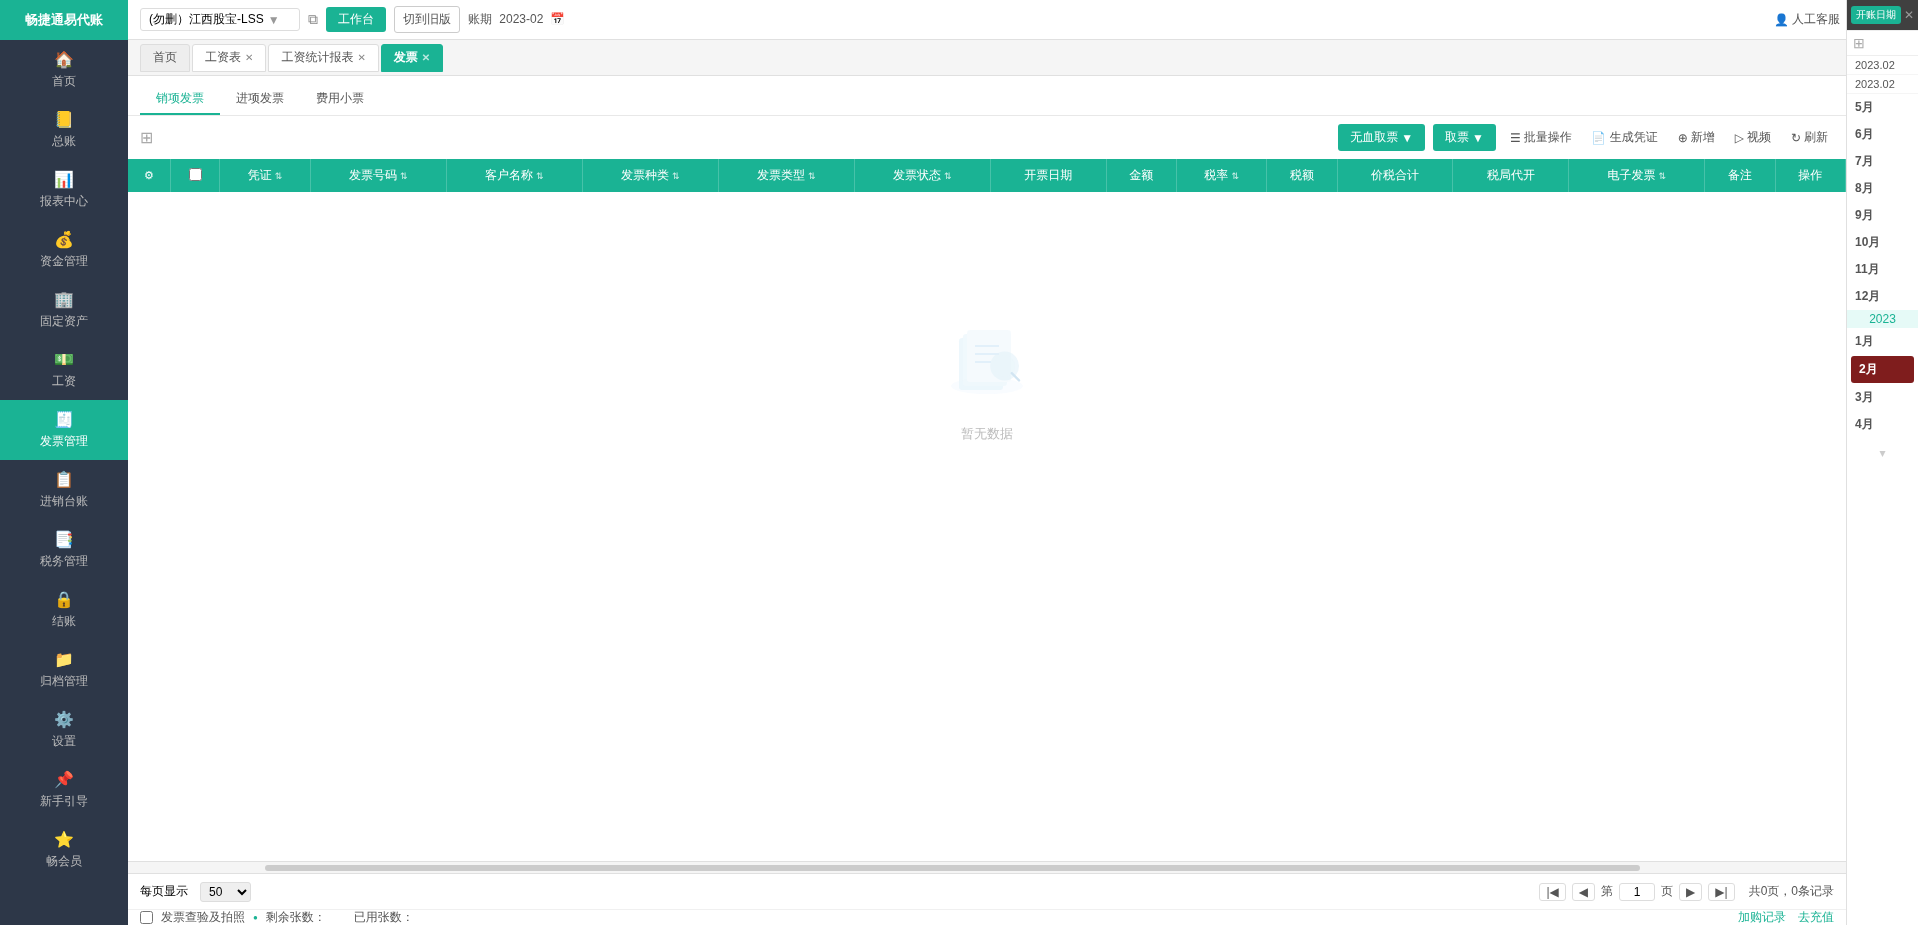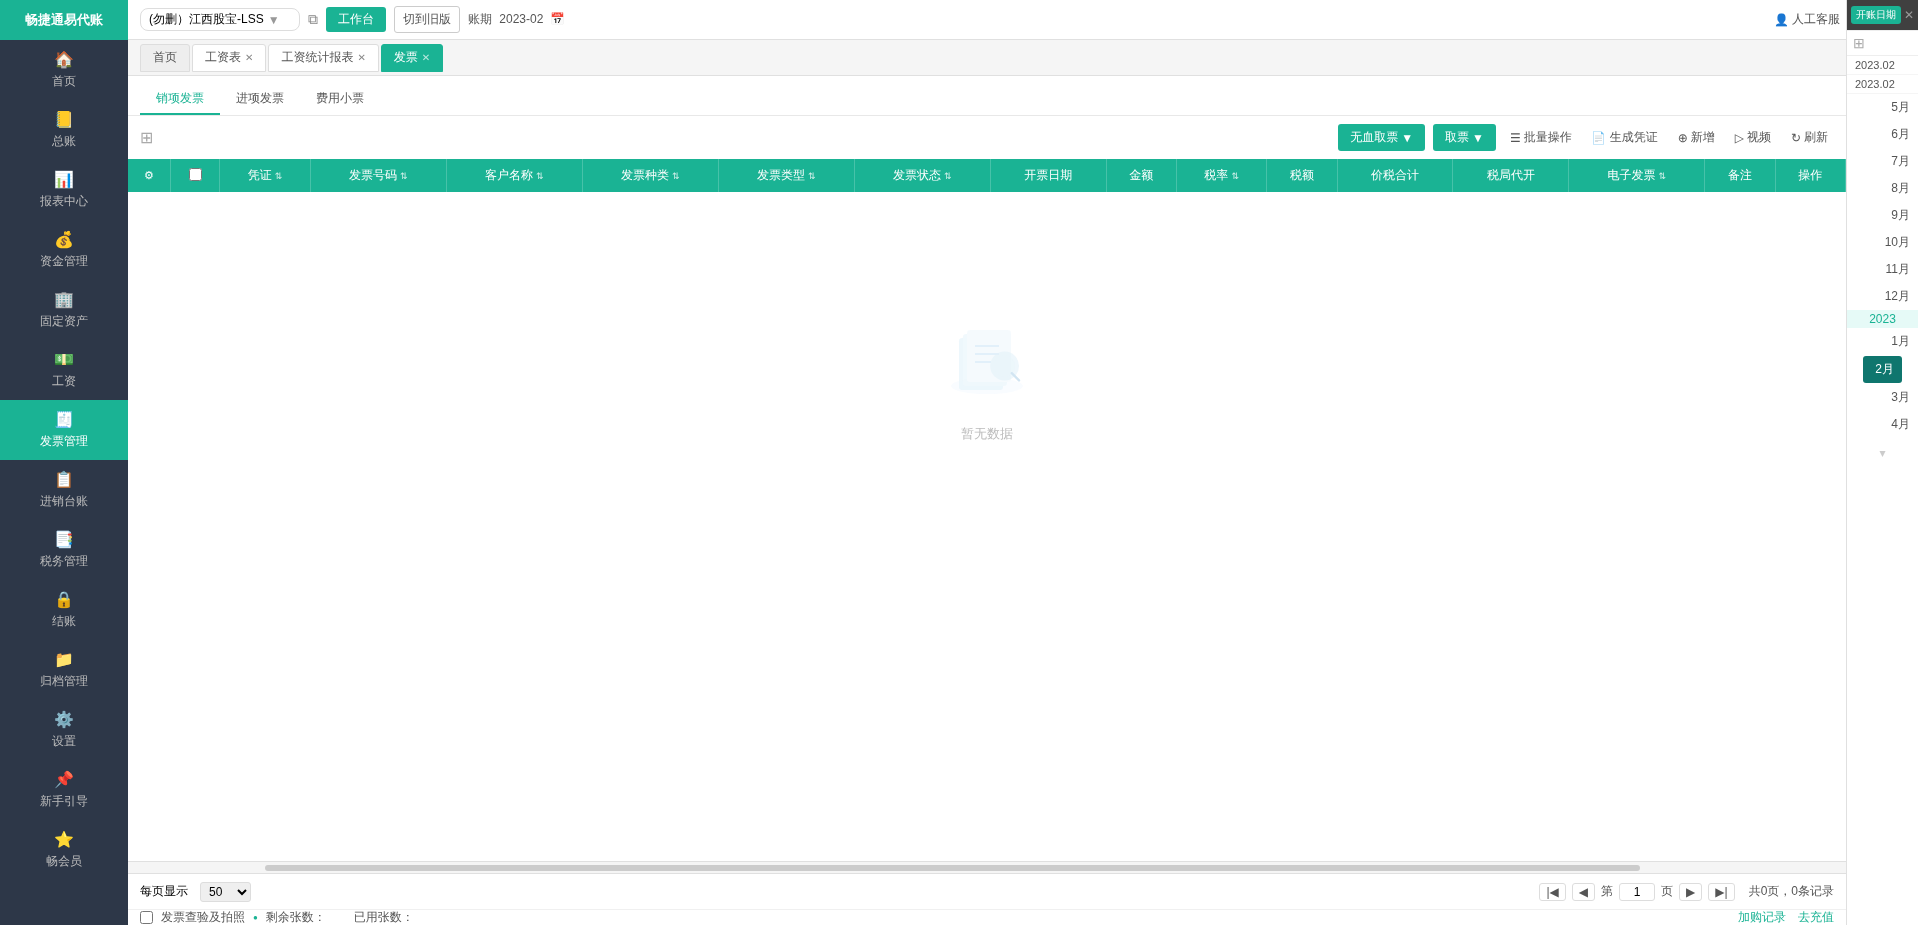--- a/index.html
+++ b/index.html
@@ -19,39 +19,39 @@
     .sidebar-item .icon { font-size: 16px; }
 
     
     .main-area { flex: 1; display: flex; flex-direction: column; height: 100%; overflow: hidden; position: relative; }
 
     
     .topbar {
       height: 40px; background: #fff; display: flex; align-items: center; padding: 0 12px; border-bottom: 1px solid #e0e0e0; gap: 8px; flex-shrink: 0;
     }
     .company-selector {
-      display: flex; align-items: center; gap: 4px; border: 1px solid #ddd; border-radius: 8px; padding: 2px 8px; background: #fff; cursor: pointer; min-width: 160px;
+      display: flex; align-items: center; gap: 4px; border: 1px solid #ddd; border-radius: 3px; padding: 2px 8px; background: #fff; cursor: pointer; min-width: 160px;
     }
     .workbench-btn {
       background: #1ab394; color: white; border: none; border-radius: 3px; padding: 4px 12px; cursor: pointer; font-size: 12px;
     }
     .switch-btn {
       background: #fff; color: #555; border: 1px solid #ccc; border-radius: 3px; padding: 4px 8px; cursor: pointer; font-size: 12px;
     }
     .topbar-right { margin-left: auto; display: flex; align-items: center; gap: 12px; color: #555; }
     .topbar-right span { cursor: pointer; display: flex; align-items: center; gap: 3px; }
 
     
     .tabbar {
       height: 36px; background: #f5f5f5; display: flex; align-items: center; padding: 0 12px; border-bottom: 1px solid #e0e0e0; gap: 2px; flex-shrink: 0;
     }
     .tab {
       height: 28px; display: flex; align-items: center; padding: 0 12px; background: #fff; border: 1px solid #ddd; border-radius: 3px 3px 0 0; cursor: pointer; font-size: 12px; color: #555; gap: 4px;
     }
-    .tab.active { background: #1ab394; color: white; border-color: #1ab394; }
+    .tab.active { background: #1ab394; color: white; border-color: #1ab394; font-weight: bold; }
     .tab .close { font-size: 10px; cursor: pointer; opacity: 0.7; }
     .tab-home { background: #eee; }
 
     
     .page-content { flex: 1; display: flex; flex-direction: column; overflow: hidden; background: #fff; }
 
     
     .subtabs { display: flex; align-items: center; padding: 8px 12px 0 12px; border-bottom: 1px solid #e8e8e8; gap: 0; flex-shrink: 0; text-align: right; }
     .subtab { padding: 6px 16px; cursor: pointer; font-size: 12px; color: #555; border-bottom: 2px solid transparent; }
     .subtab.active { color: #1ab394; border-bottom: 2px solid #1ab394; }
@@ -86,22 +86,22 @@
     .page-size-select { border: 1px solid #ddd; border-radius: 3px; padding: 1px 4px; font-size: 12px; }
     .page-btn { border: 1px solid #ddd; border-radius: 3px; background: #fff; cursor: pointer; padding: 1px 6px; color: #555; }
     .page-input { border: 1px solid #ddd; border-radius: 3px; width: 36px; text-align: center; padding: 1px 4px; font-size: 12px; }
     .footer-bottom { height: 16px; background: #fff; border-top: 1px solid #f0f0f0; display: flex; align-items: center; padding: 0 12px; font-size: 11px; color: #555; gap: 8px; }
     .footer-links { margin-left: auto; display: flex; gap: 12px; color: #1ab394; cursor: pointer; }
 
     
     .date-panel {
       position: absolute; right: 0; top: 0; width: 72px; background: #fff; border-left: 1px solid #e0e0e0; height: 100%; display: flex; flex-direction: column; z-index: 10;
     }
-    .date-month-item { padding: 5px 8px; cursor: pointer; font-size: 11px; color: #555; display: flex; align-items: center; justify-content: flex-end; }
-    .date-month-item.active { background: #0f766e; color: white; border-radius: 3px; margin: 1px 16px; }
+    .date-month-item { padding: 5px 8px; cursor: pointer; font-size: 11px; color: #555; display: flex; align-items: center; justify-content: flex-start; font-weight: bold; }
+    .date-month-item.active { background: #7f1d1d; color: white; border-radius: 3px; margin: 1px 4px; }
     .year-section { font-size: 11px; color: #1ab394; background: #e6faf7; padding: 2px 6px; text-align: center; cursor: pointer; }
     .date-scroll { flex: 1; overflow-y: auto; }
     .period-row { padding: 3px 8px; font-size: 11px; color: #333; display: flex; align-items: center; border-bottom: 1px solid #f5f5f5; }
   </style>
 </head>
 <body>
 
 <div class="sidebar">
   <div class="sidebar-logo">畅捷通易代账</div>
   <div class="sidebar-item">

